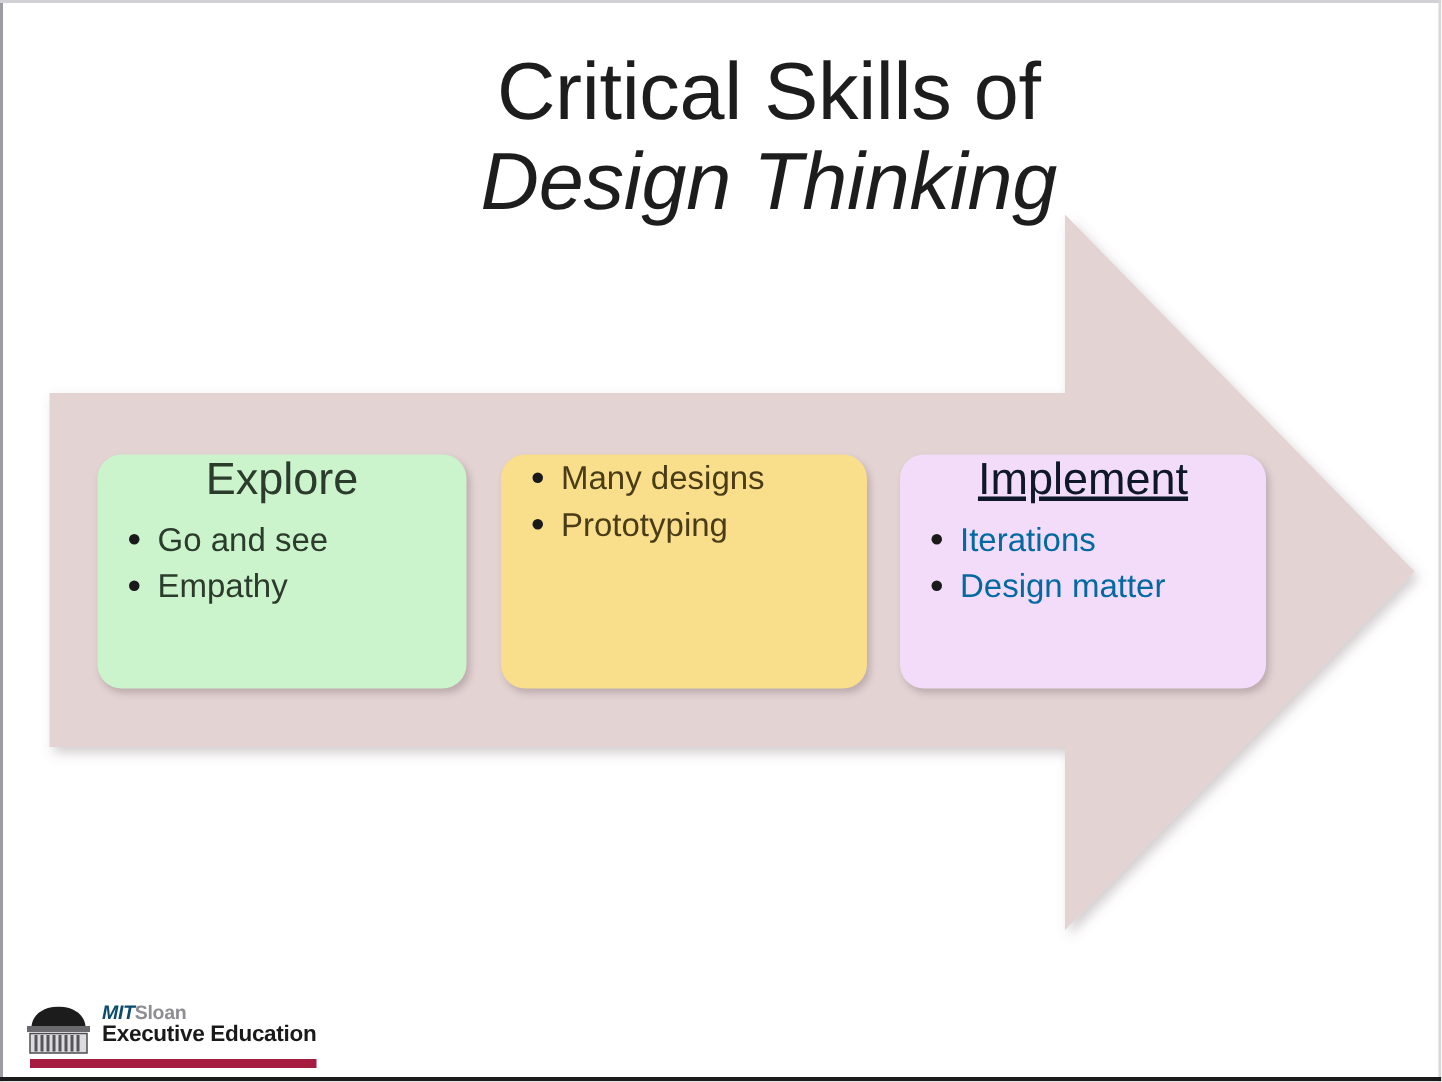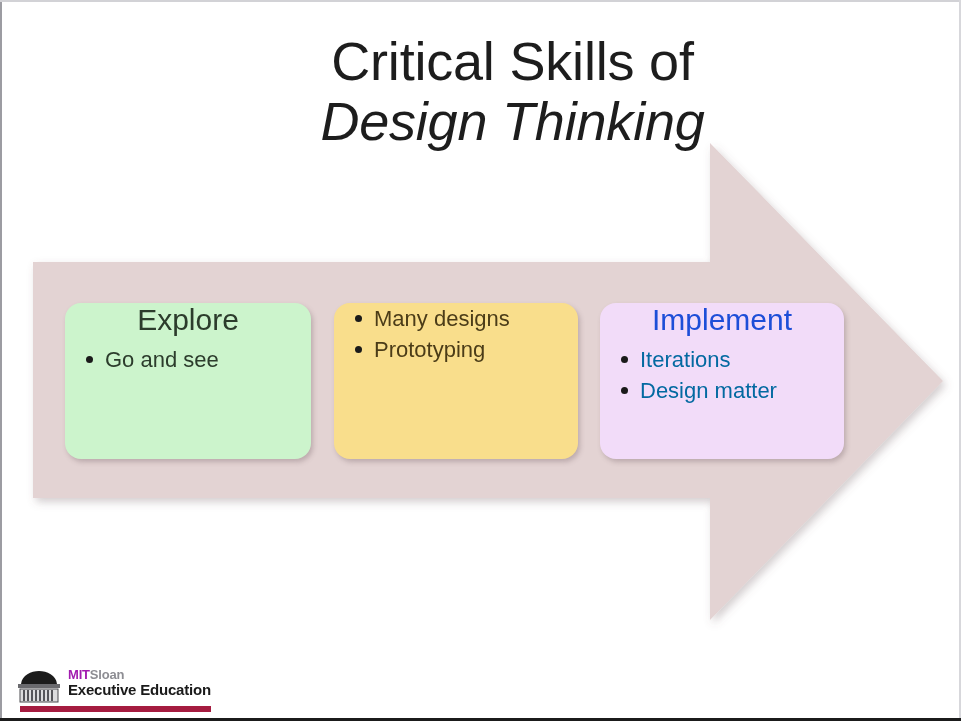--- a/index.html
+++ b/index.html
@@ -96,21 +96,21 @@
   .stage-title {
     text-align: center;
     font-size: 30px;
     font-weight: 400;
     line-height: 1.15;
     color: #2a2a2a;
     margin: 0 0 6px 0;
   }
   #box-explore   .stage-title { color: #2c3c2c; }
   #box-create    .stage-title { color: #4b3c18; }
-  #box-implement .stage-title { color: #1d4ed8; }
+  #box-implement .stage-title { color: #0f172a; text-decoration: underline; }
 
   .stage-list {
     list-style: none;
     margin: 0;
     padding: 0 0 0 18px;
   }
   .stage-list li {
     position: relative;
     font-size: 22px;
     line-height: 1.42;
@@ -142,21 +142,21 @@
   }
   #logo-dome { display: block; margin-right: 7px; margin-top: 3px; }
   #logo-text { display: block; }
   .logo-line1 {
     font-size: 13px;
     font-weight: 700;
     line-height: 13px;
     letter-spacing: -0.2px;
     white-space: nowrap;
   }
-  .logo-mit   { color: #a21caf; }
+  .logo-mit   { color: #0c4a6e; font-style: italic; }
   .logo-sloan { color: #8d8d93; font-weight: 700; }
   .logo-line2 {
     font-size: 15px;
     font-weight: 700;
     line-height: 16px;
     color: #1a1a1a;
     letter-spacing: -0.2px;
     white-space: nowrap;
     margin-top: 1px;
   }
@@ -203,20 +203,24 @@
     <span class="title-line2">Design Thinking</span>
   </div>
 
   <div class="stage-box" id="box-explore">
     <div class="stage-title">Explore</div>
     <ul class="stage-list">
       <li>
         <span class="bullet-dot"></span>
         <span>Go and see</span>
       </li>
+      <li>
+        <span class="bullet-dot"></span>
+        <span>Empathy</span>
+      </li>
     </ul>
   </div>
 
   <div class="stage-box" id="box-create">
     <ul class="stage-list">
       <li>
         <span class="bullet-dot"></span>
         <span>Many designs</span>
       </li>
       <li>

